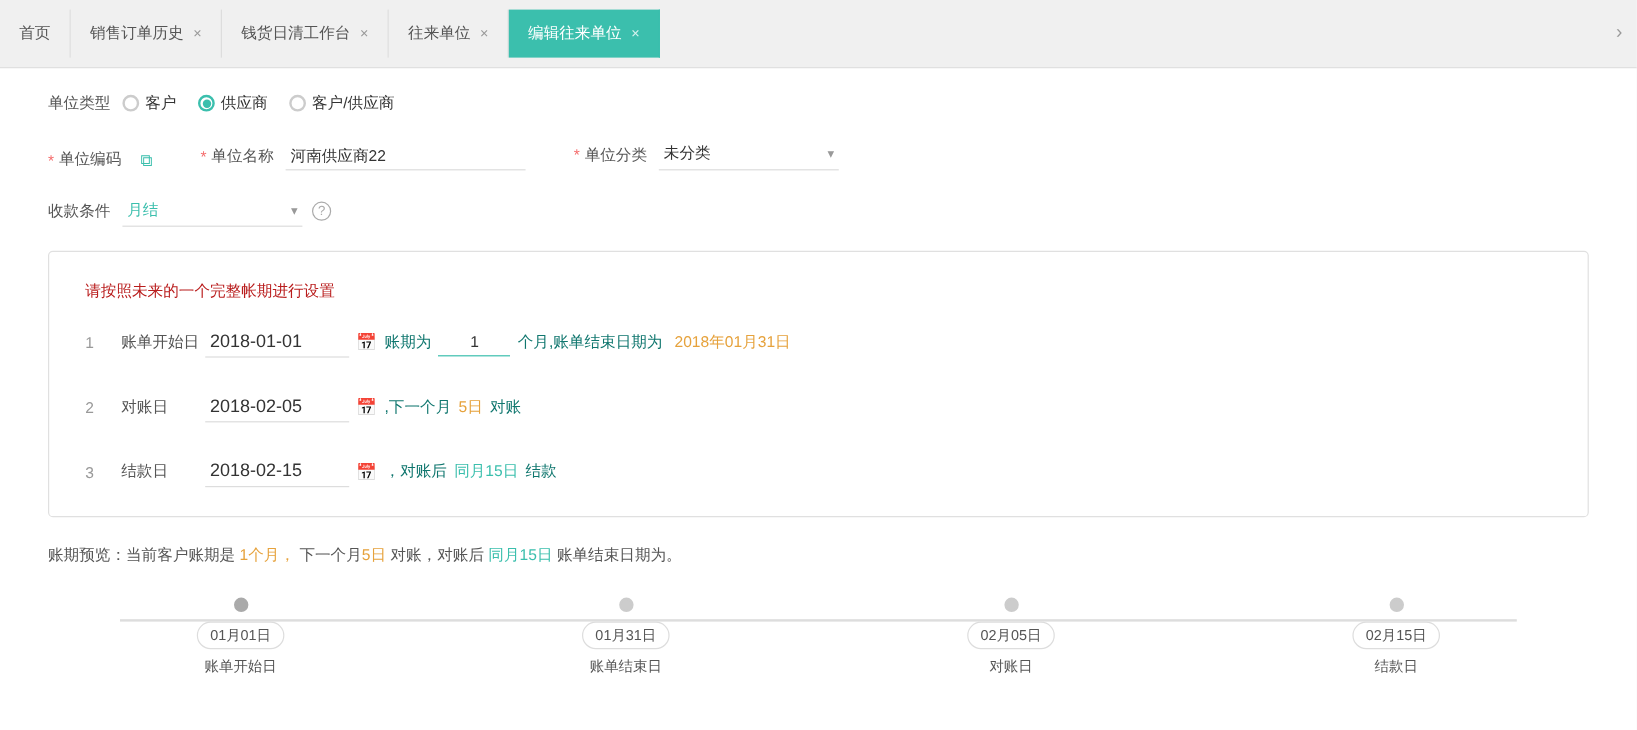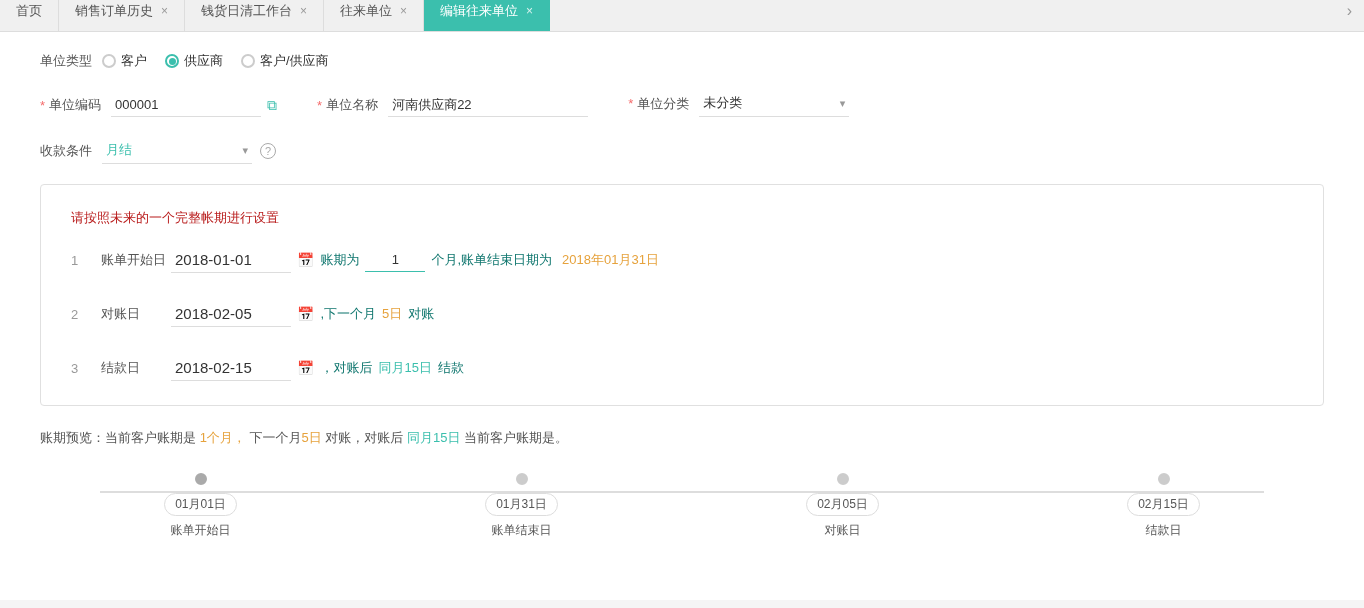--- a/index.html
+++ b/index.html
@@ -1,24 +1,24 @@
 <!DOCTYPE html>
 <html><head>
   <meta charset="utf-8">
   <style>
     * { box-sizing: border-box; margin: 0; padding: 0; }
     body { font-family: 'Microsoft YaHei', Arial, sans-serif; font-size: 13px; color: #333; background: #f5f5f5; }
 
     
     .tab-bar {
       display: flex;
-      align-items: flex-end;
+      align-items: center;
       background: #f0f0f0;
       border-bottom: 1px solid #ddd;
-      height: 32px;
+      height: 57px;
       padding: 0 0;
     }
     .tab {
       display: flex;
       align-items: center;
       padding: 0 16px;
       height: 40px;
       cursor: pointer;
       font-size: 13px;
       color: #555;
@@ -330,21 +330,20 @@
           <span>客户/供应商</span>
         </div>
       </div>
     </div>
   </div>
 
   <div class="form-row">
     <div class="field-group">
       <span class="required-star">*</span>
       <span class="form-label">单位编码</span>
-      <input class="input-field" type="text" value="000001" style="">
       <span class="cal-icon">⧉</span>
     </div>
     <div class="field-group">
       <span class="required-star">*</span>
       <span class="form-label">单位名称</span>
       <input class="input-field input-wide" type="text" value="河南供应商22" style="">
     </div>
     <div class="field-group">
       <span class="required-star">*</span>
       <span class="form-label">单位分类</span>
@@ -400,21 +399,21 @@
       <span class="inline-text">结款</span>
     </div>
   </div>
 
   <div class="preview-text">
     <span>账期预览：当前客户账期是</span>
     <span class="highlight-orange">1个月，</span>
     <span>下一个月</span><span class="highlight-orange">5日</span>
     <span>对账，对账后</span>
     <span class="highlight-teal">同月15日</span>
-    <span>当前客户账期是。</span>
+    <span>账单结束日期为。</span>
   </div>
 
   <div class="timeline-wrapper">
     <div class="timeline-line"></div>
     <div class="timeline-items">
       <div class="timeline-item">
         <div class="timeline-dot start"></div>
         <div class="timeline-date-badge">01月01日</div>
         <div class="timeline-item-label">账单开始日</div>
       </div>

